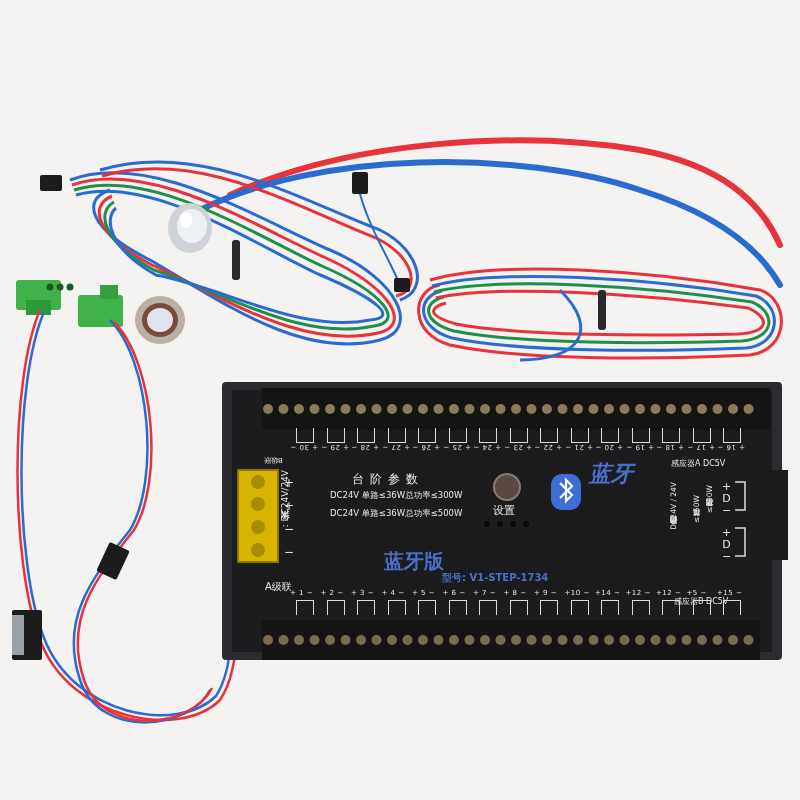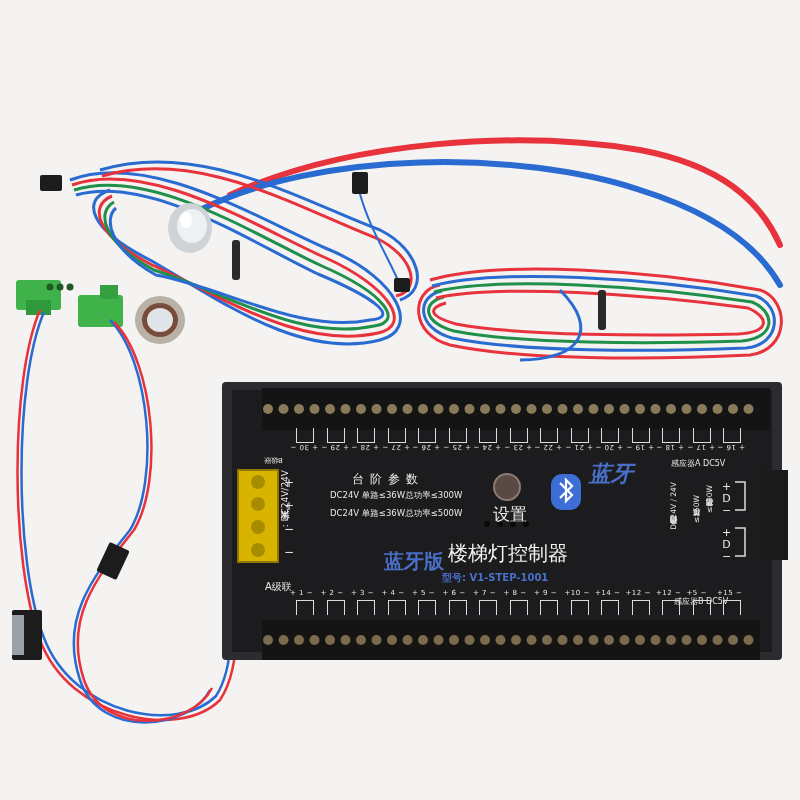--- a/index.html
+++ b/index.html
@@ -167,25 +167,24 @@
     <rect x="551" y="474" width="30" height="36" rx="11" fill="#3d6ed6"></rect>
     <path d="M560 483 L572 495 L566 501 L566 480 L572 486 L560 498" stroke="#ffffff" stroke-width="2.2" fill="none"></path>
 
     <path d="M735 482 L745 482 L745 510 L735 510" stroke="#dcdcdc" stroke-width="1.5" fill="none"></path>
     <path d="M735 528 L745 528 L745 556 L735 556" stroke="#dcdcdc" stroke-width="1.5" fill="none"></path>
   </svg>
 
   <div class="txt" style="left:352px;top:471px;font-size:12px;letter-spacing:6px;">台阶参数</div>
   <div class="txt" style="left:330px;top:490px;font-size:8.5px;">DC24V 单路≤36W总功率≤300W</div>
   <div class="txt" style="left:330px;top:508px;font-size:8.5px;">DC24V 单路≤36W总功率≤500W</div>
-  <div class="txt" style="left:493px;top:503px;font-size:17px;">设置</div>
+  <div class="txt" style="left:493px;top:503px;font-size:11px;">设置</div>
 
   <div class="txt" style="left:384px;top:540px;font-size:20px;font-weight:bold;color:#4a6fc9;margin-top:8px;">蓝牙版</div>
-  <div class="txt" style="left:448px;top:540px;font-size:20px;color:#f2f2f2;">楼梯灯控制器</div>
-  <div class="txt" style="left:442px;top:571px;font-size:10px;font-weight:bold;color:#4a6fc9;">型号: V1-STEP-1001</div>
+  <div class="txt" style="left:442px;top:571px;font-size:10px;font-weight:bold;color:#4a6fc9;">型号: V1-STEP-1734</div>
 
   <div class="txt" style="left:589px;top:459px;font-size:22px;font-weight:bold;color:#4a6fc9;font-style:italic;">蓝牙</div>
 
   <div class="txt vert" style="left:279px;top:470px;font-size:9px;transform:rotate(180deg);">输入: DC24V/24V</div>
   <div class="txt" style="left:284px;top:472px;font-size:12px;line-height:23px;">
     <div>+</div>
     <div>+</div>
     <div>−</div>
     <div>−</div>
   </div>

